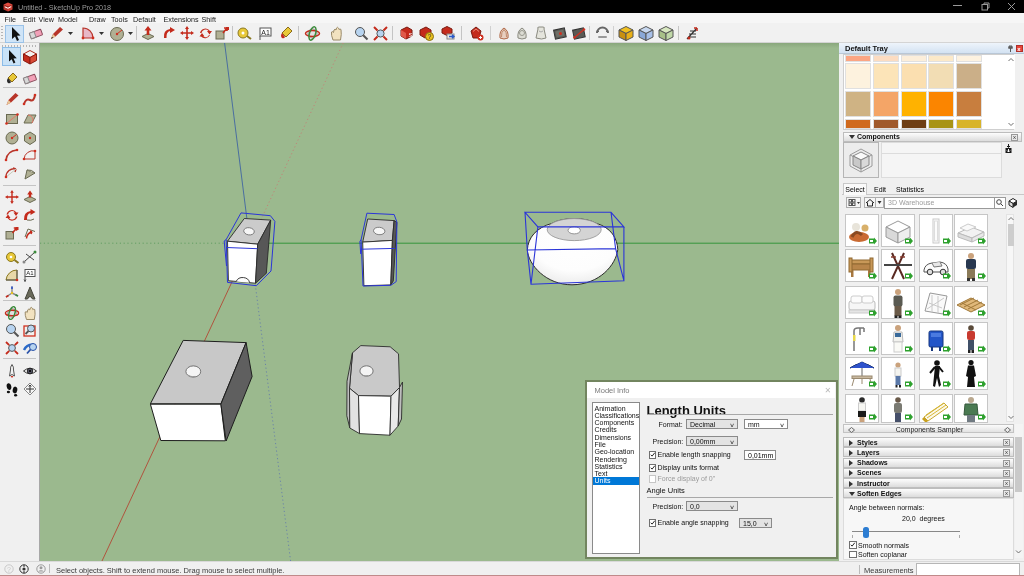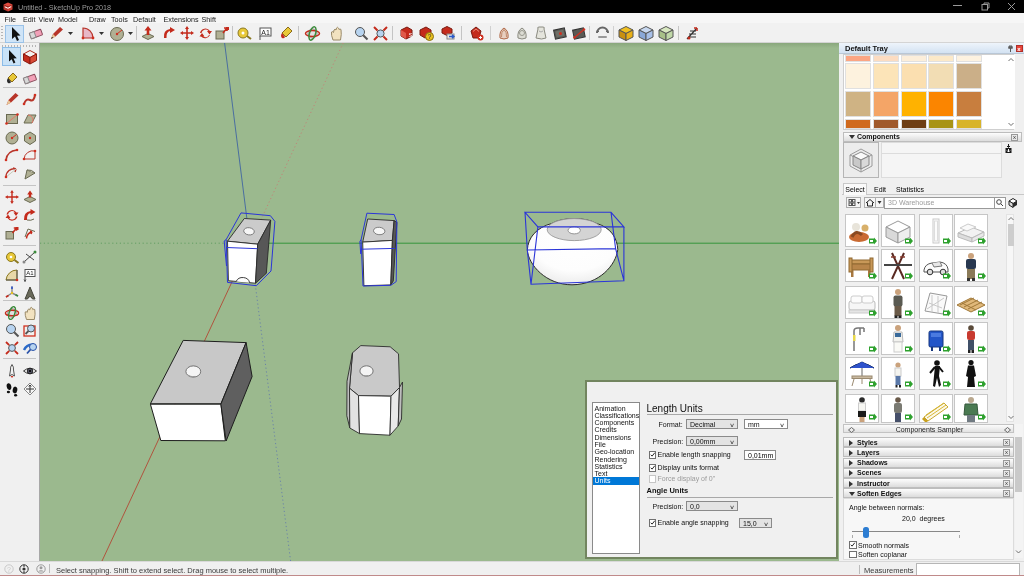--- a/index.html
+++ b/index.html
@@ -1119,36 +1119,40 @@
   <div class="abs" style="left:14px;top:52px;font-size:7px;color:#111">Soften coplanar</div>
 </div>
 
 <div class="abs" style="left:1014.5px;top:424px;width:8px;height:134px;background:#f4f4f4;z-index:5"></div>
 <div class="abs" style="left:1015px;top:437px;width:7px;height:55px;background:#c9c9c9;z-index:6"></div>
 <svg class="abs" style="left:1015px;top:548px;z-index:6" width="7" height="8">
     <path d="M1 2.5 L3.5 5 L6 2.5" stroke="#707070" fill="none"></path>
   </svg>
 
 <div class="abs" id="modelinfo" style="left:584.5px;top:379.5px;width:253px;height:179px;background:#f0f0f0;border:2px solid #72855f">
+  <div class="abs" style="left:0;top:0;width:248px;height:16px;background:#ffffff">
+    <div class="abs" style="left:8px;top:4px;font-size:7.5px;color:#7a7a7a">Model Info</div>
+    <div class="abs" style="left:238px;top:4px;font-size:8px;color:#bbb">✕</div>
+  </div>
 
   <div class="abs" style="left:5px;top:20px;width:48px;height:152px;background:#fff;border:1px solid #8a8a8a;font-size:7px;color:#111;line-height:7.3px;padding-top:2px;white-space:nowrap;overflow:hidden">
     <div style="padding-left:2px">Animation</div>
     <div style="padding-left:2px">Classifications</div>
     <div style="padding-left:2px">Components</div>
     <div style="padding-left:2px">Credits</div>
     <div style="padding-left:2px">Dimensions</div>
     <div style="padding-left:2px">File</div>
     <div style="padding-left:2px">Geo-location</div>
     <div style="padding-left:2px">Rendering</div>
     <div style="padding-left:2px">Statistics</div>
     <div style="padding-left:2px">Text</div>
     <div style="background:#0078d7;color:#fff;padding-left:2px">Units</div>
   </div>
 
-  <div class="abs" style="left:60px;top:21px;font-size:10px;font-weight:normal;color:#111">Length Units</div>
+  <div class="abs" style="left:60px;top:21px;font-size:13px;font-weight:bold;color:#111">Length Units</div>
   <div class="abs" style="left:60px;top:32px;width:186px;height:1px;background:#a8a8a8"></div>
   <div class="abs" style="left:72px;top:39px;font-size:7px;color:#111">Format:</div>
   <div class="abs cmb" style="left:99.5px;top:37.5px;width:52px;height:10px">Decimal</div>
   <div class="abs cmbw" style="left:157.5px;top:37.5px;width:44px;height:10px">mm</div>
   <div class="abs" style="left:66px;top:56px;font-size:7px;color:#111">Precision:</div>
   <div class="abs cmb" style="left:99.5px;top:54.5px;width:52px;height:10px">0,00mm</div>
   <div class="abs cb" style="left:62px;top:69.5px">
       <svg width="5.5" height="5.5" viewBox="0 0 6 6">
         <path d="M0.8 3 L2.3 4.5 L5.2 0.8" stroke="#111" fill="none"></path>
       </svg>
@@ -1156,34 +1160,34 @@
   <div class="abs" style="left:71px;top:69px;font-size:7px;color:#111">Enable length snapping</div>
   <div class="abs" style="left:157.5px;top:68px;width:32px;height:10px;background:#fff;border:1px solid #8a8a8a;font-size:7px;padding-left:3px;line-height:9px">0,01mm</div>
   <div class="abs cb" style="left:62px;top:82.5px">
       <svg width="5.5" height="5.5" viewBox="0 0 6 6">
         <path d="M0.8 3 L2.3 4.5 L5.2 0.8" stroke="#111" fill="none"></path>
       </svg>
     </div>
   <div class="abs" style="left:71px;top:82px;font-size:7px;color:#111">Display units format</div>
   <div class="abs cb" style="left:62px;top:93.5px;border-color:#c6c6c6"></div>
   <div class="abs" style="left:71px;top:93px;font-size:7px;color:#9b9b9b">Force display of 0"</div>
-  <div class="abs" style="left:60px;top:104px;font-size:7.5px;font-weight:bold;color:#111">Angle Units</div>
+  <div class="abs" style="left:60px;top:104px;font-size:7.5px;font-weight:normal;color:#111">Angle Units</div>
   <div class="abs" style="left:60px;top:115px;width:186px;height:1px;background:#a8a8a8"></div>
   <div class="abs" style="left:66px;top:121px;font-size:7px;color:#111">Precision:</div>
   <div class="abs cmb" style="left:99.5px;top:119.5px;width:52px;height:10px">0,0</div>
   <div class="abs cb" style="left:62px;top:137.5px">
       <svg width="5.5" height="5.5" viewBox="0 0 6 6">
         <path d="M0.8 3 L2.3 4.5 L5.2 0.8" stroke="#111" fill="none"></path>
       </svg>
     </div>
   <div class="abs" style="left:71px;top:137px;font-size:7px;color:#111">Enable angle snapping</div>
   <div class="abs cmb" style="left:152.5px;top:136px;width:33px;height:10px">15,0</div>
 </div>
 <div class="abs" id="statusbar">
-  <div class="abs txt">Select snapping. Shift to extend select. Drag mouse to select multiple.</div>
+  <div class="abs txt">Select objects. Shift to extend mouse. Drag mouse to select multiple.</div>
   <div class="abs" style="left:859px;top:3px;width:1px;height:9px;background:#bbb"></div>
   <div class="abs" style="left:864px;top:4px;font-size:7.5px;color:#3a3a3a">Measurements</div>
   <div class="abs" style="left:916px;top:1px;width:104px;height:13px;background:#fff;border:1px solid #b6b6b6"></div>
 </div>
 <div class="abs" id="bottomline"></div>
 
 <svg class="abs" style="left:4px;top:564px" width="10" height="10">
     <circle cx="5" cy="5" r="4.2" fill="none" stroke="#c9c9c9"></circle>
     <text x="5" y="7.5" font-size="7" fill="#c9c9c9" text-anchor="middle">?</text>
   </svg>

